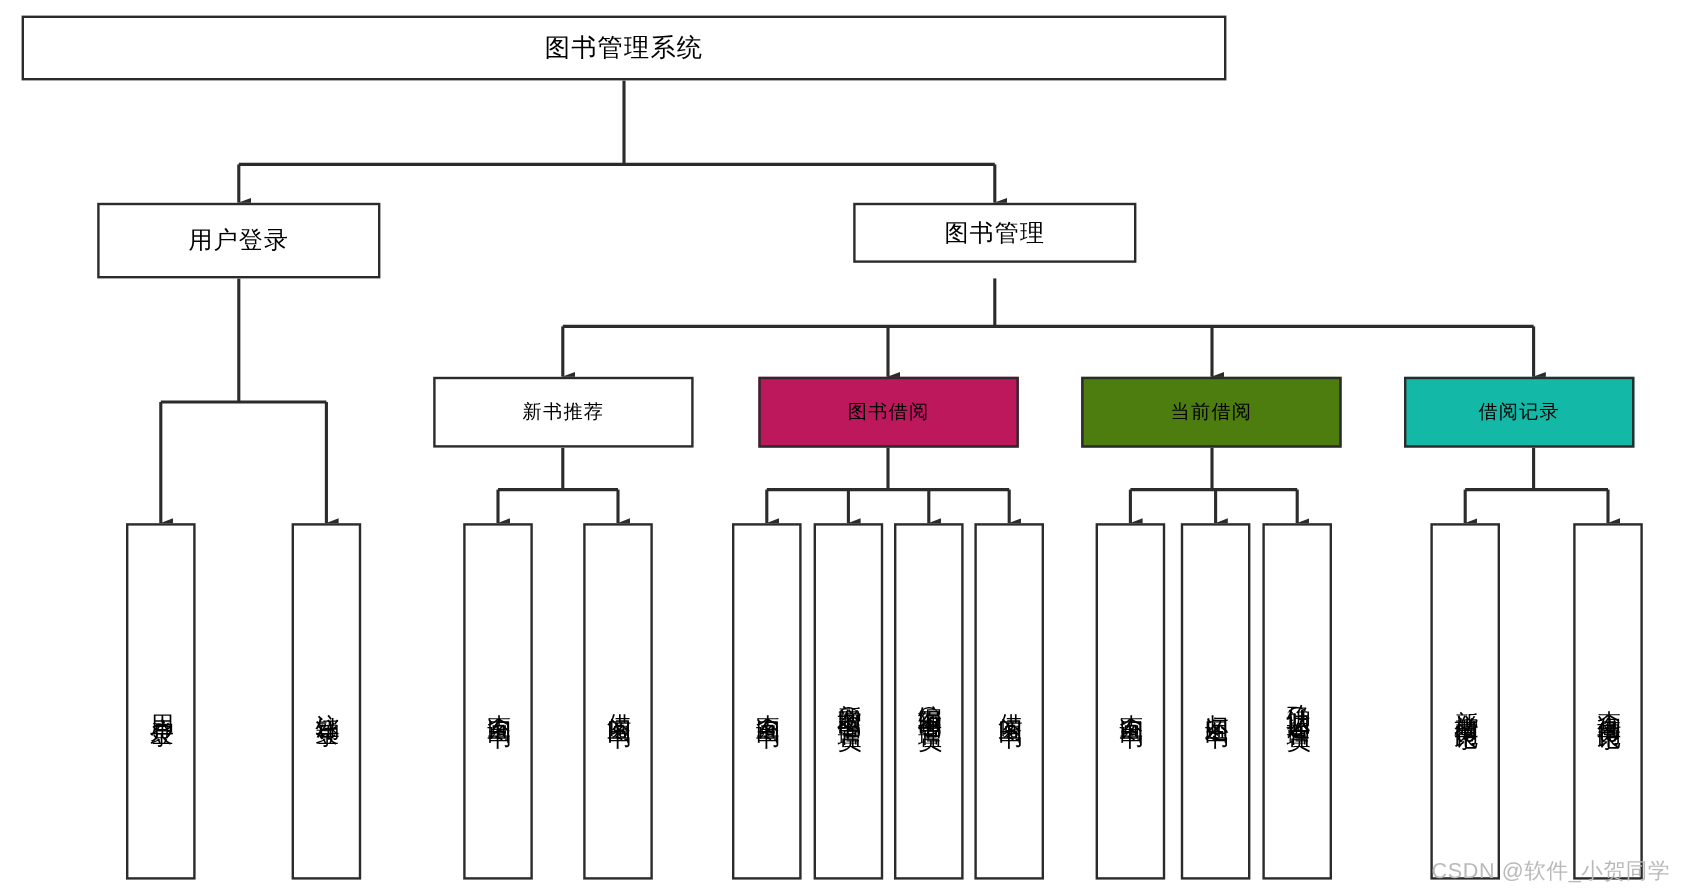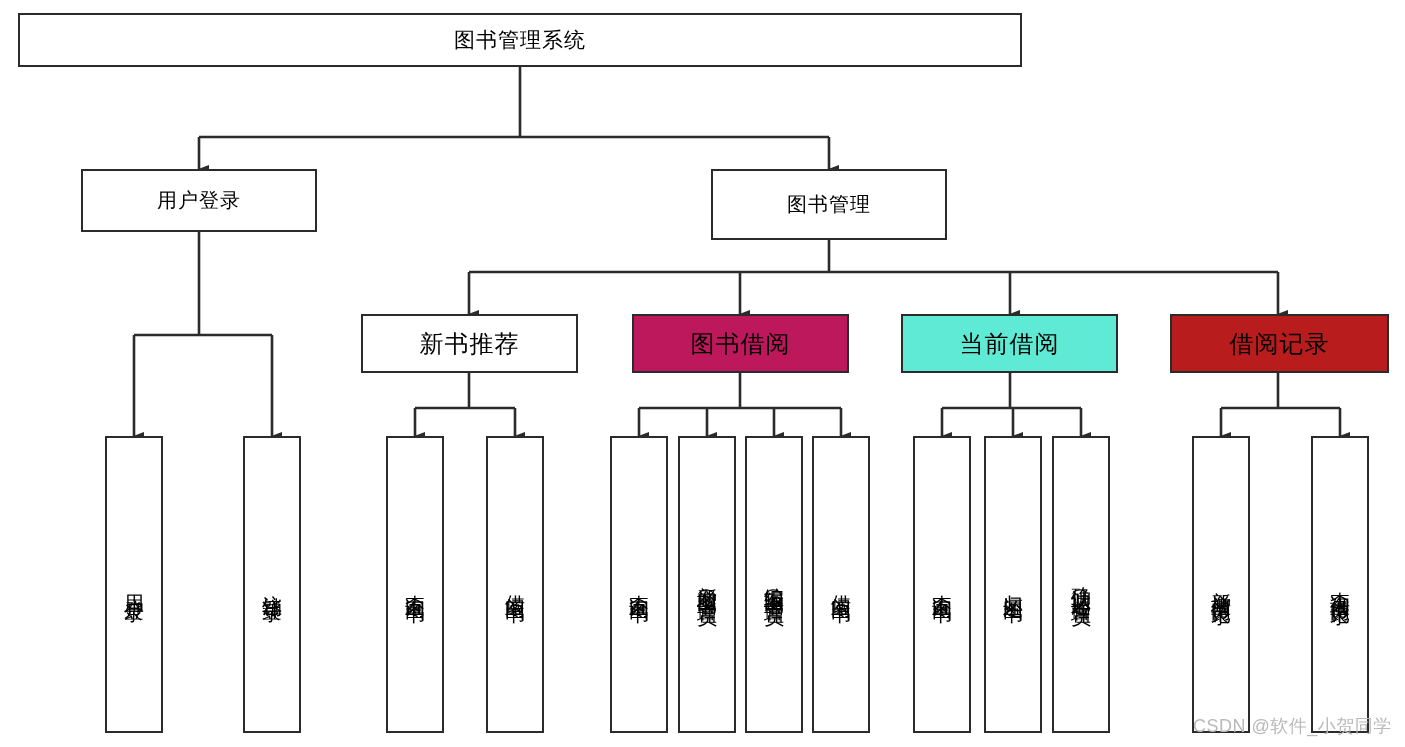--- a/index.html
+++ b/index.html
@@ -11,21 +11,21 @@
   svg#tree-svg{position:absolute;left:0;top:0;width:1405px;height:747px;display:block;}
 
   .node-box{
     position:absolute;box-sizing:border-box;
     background:#ffffff;border:2.5px solid #2b2b2b;
     display:flex;align-items:center;justify-content:center;
     color:#000000;
   }
   .node-box.level-root{font-size:21px;}
   .node-box.level-2{font-size:20px;}
-  .node-box.level-3{font-size:24px;}
+  .node-box.level-3{font-size:16px;}
 
   .node-box.leaf{
     font-size:20px;
     align-items:center;justify-content:center;
     padding:6px 0;
   }
   .leaf-text{
     writing-mode:vertical-rl;
     text-orientation:upright;
     letter-spacing:3px;
@@ -92,33 +92,33 @@
       </g>
   </svg>
 
   <div id="boxes-layer">
       <div class="node-box level-root" style="left: 18px; top: 13px; width: 1004px; height: 54px; border-color: rgb(43, 43, 43); background: rgb(255, 255, 255); color: rgb(0, 0, 0); text-align: right;">
         <span class="node-label">图书管理系统</span>
       </div>
       <div class="node-box level-2" style="left: 81px; top: 169px; width: 236px; height: 63px; border-color: rgb(43, 43, 43); background: rgb(255, 255, 255); color: rgb(0, 0, 0);">
         <span class="node-label">用户登录</span>
       </div>
-      <div class="node-box level-2" style="left: 711px; top: 169px; width: 236px; height: 71px; border-color: rgb(43, 43, 43); background: rgb(255, 255, 255); color: rgb(0, 0, 0); text-align: right;">
+      <div class="node-box level-2" style="left: 711px; top: 169px; width: 236px; height: 50px; border-color: rgb(43, 43, 43); background: rgb(255, 255, 255); color: rgb(0, 0, 0); text-align: right;">
         <span class="node-label">图书管理</span>
       </div>
       <div class="node-box level-3" style="left: 361px; top: 314px; width: 217px; height: 59px; border-color: rgb(43, 43, 43); background: rgb(255, 255, 255); color: rgb(0, 0, 0);">
         <span class="node-label">新书推荐</span>
       </div>
       <div class="node-box level-3" style="left: 632px; top: 314px; width: 217px; height: 59px; border-color: rgb(43, 43, 43); background: #be185d; color: rgb(0, 0, 0);">
         <span class="node-label">图书借阅</span>
       </div>
-      <div class="node-box level-3" style="left: 901px; top: 314px; width: 217px; height: 59px; border-color: rgb(43, 43, 43); background: #5eead4; color: rgb(0, 0, 0);">
+      <div class="node-box level-3" style="left: 901px; top: 314px; width: 217px; height: 59px; border-color: rgb(43, 43, 43); background: #4d7c0f; color: rgb(0, 0, 0);">
         <span class="node-label">当前借阅</span>
       </div>
-      <div class="node-box level-3" style="left: 1170px; top: 314px; width: 219px; height: 59px; border-color: rgb(43, 43, 43); background: #b91c1c; color: rgb(0, 0, 0);">
+      <div class="node-box level-3" style="left: 1170px; top: 314px; width: 192px; height: 59px; border-color: rgb(43, 43, 43); background: #14b8a6; color: rgb(0, 0, 0);">
         <span class="node-label">借阅记录</span>
       </div>
       <div class="node-box level-leaf leaf" style="left: 105px; top: 436px; width: 58px; height: 297px; border-color: rgb(43, 43, 43); background: rgb(255, 255, 255); color: rgb(0, 0, 0);">
         <span class="leaf-text">用户登录</span>
       </div>
       <div class="node-box level-leaf leaf" style="left: 243px; top: 436px; width: 58px; height: 297px; border-color: rgb(43, 43, 43); background: rgb(255, 255, 255); color: rgb(0, 0, 0);">
         <span class="leaf-text">注销登录</span>
       </div>
       <div class="node-box level-leaf leaf" style="left: 386px; top: 436px; width: 58px; height: 297px; border-color: rgb(43, 43, 43); background: rgb(255, 255, 255); color: rgb(0, 0, 0);">
         <span class="leaf-text">查询图书</span>

